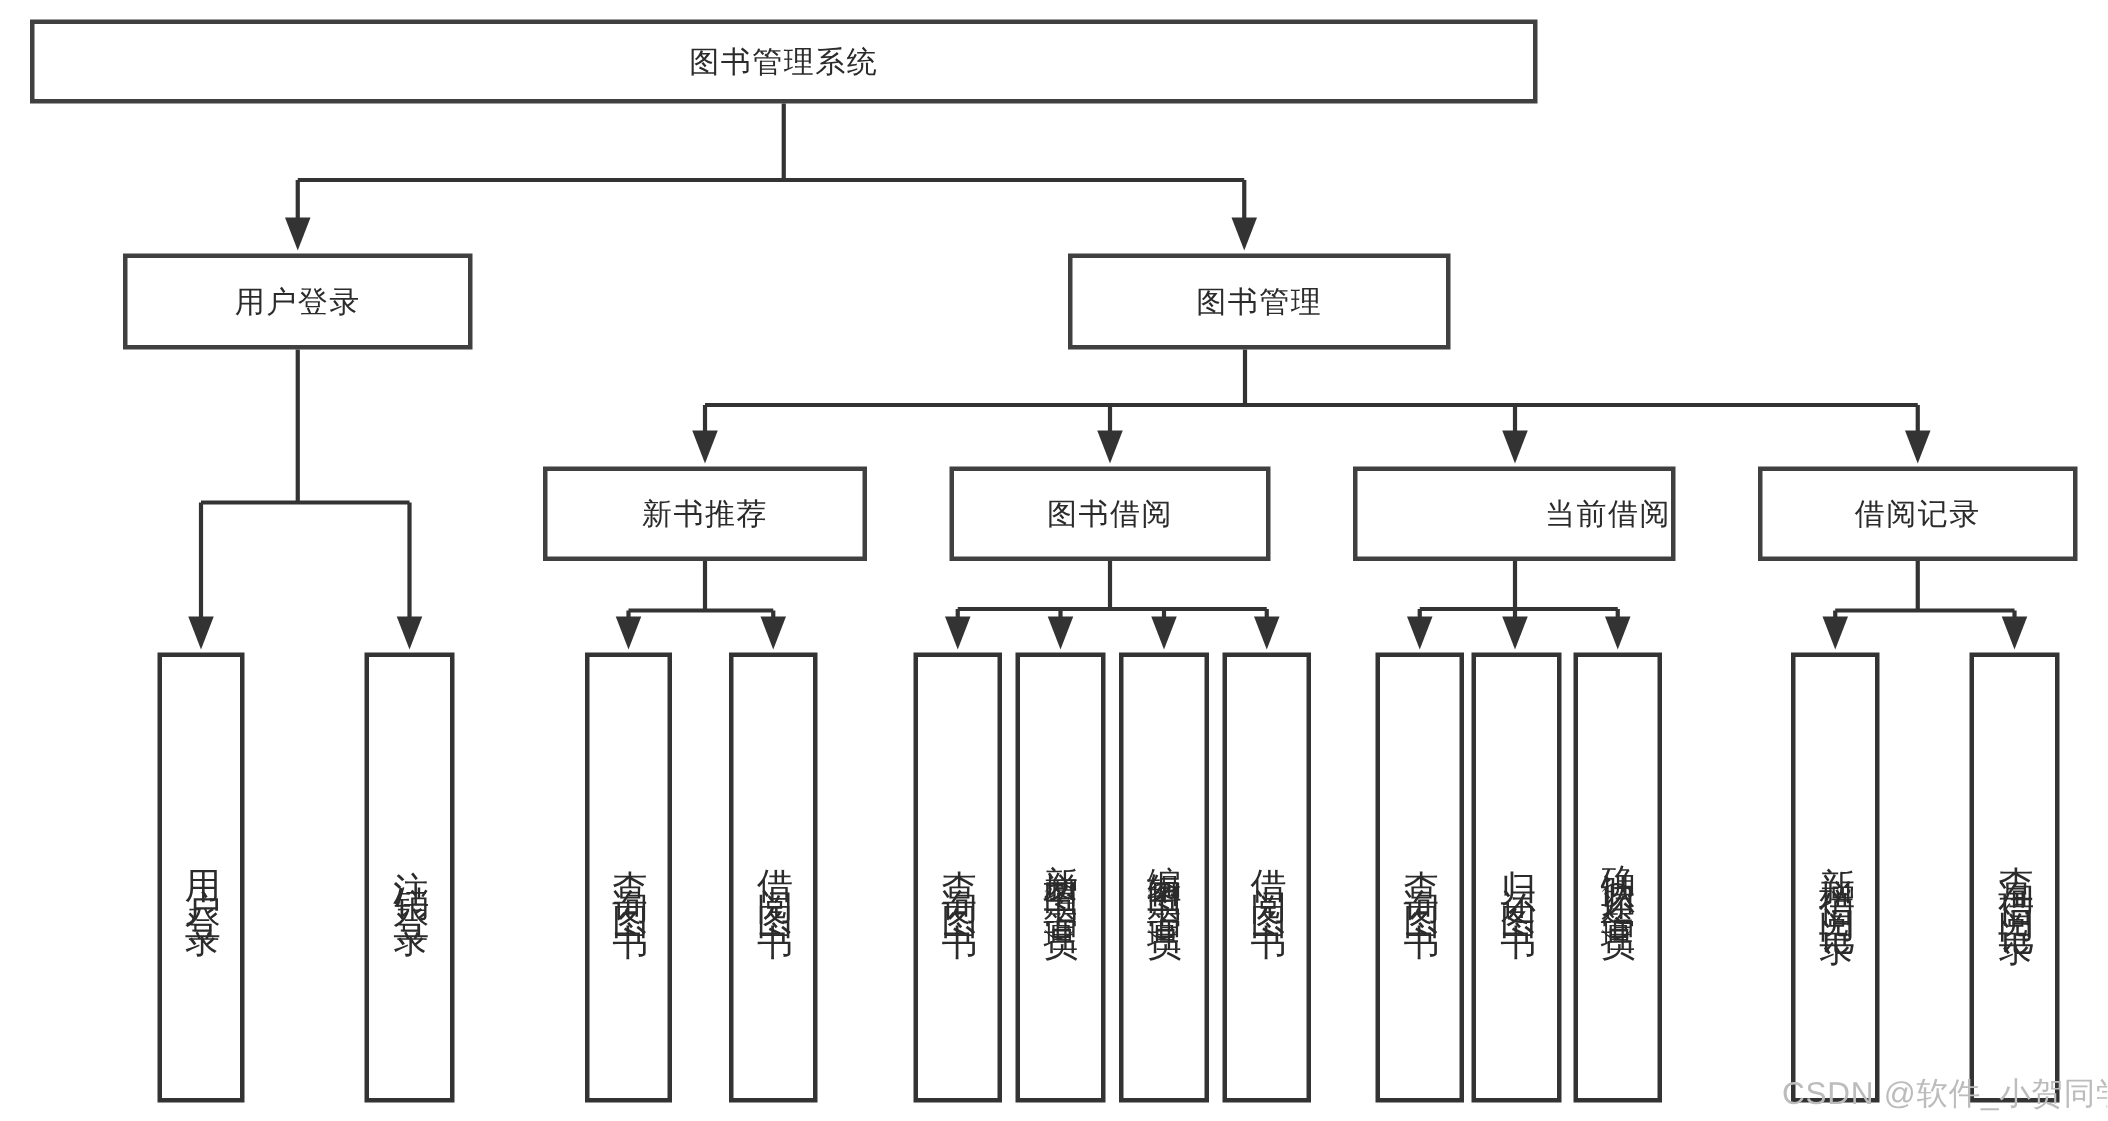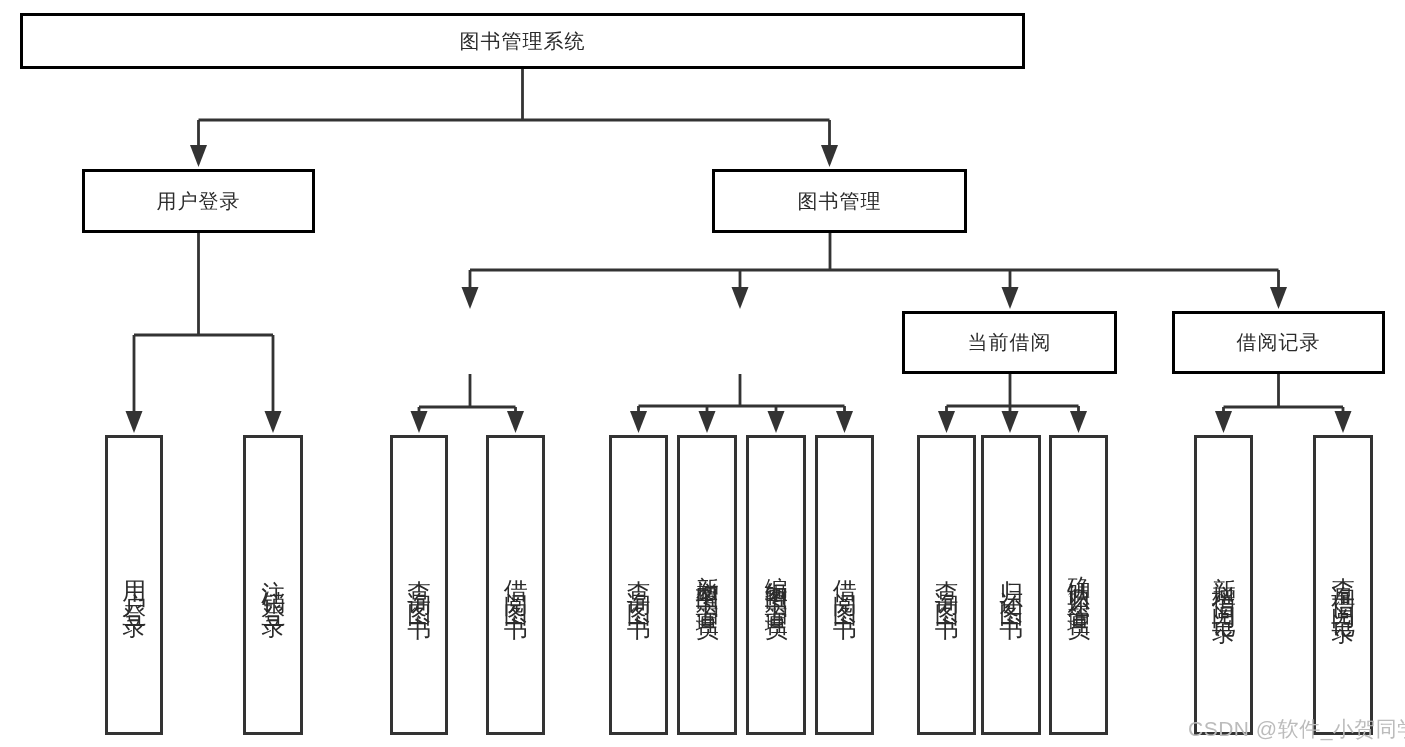--- a/index.html
+++ b/index.html
@@ -8,21 +8,21 @@
     width:1405px;height:747px;
     background:#ffffff;
     font-family:"Liberation Sans","DejaVu Sans",sans-serif;
     color:#2b2b2b;
     overflow:hidden;
   }
   .wires{position:absolute;left:0;top:0;width:1405px;height:747px;}
   .hbox{
     position:absolute;
     box-sizing:border-box;
-    border:3px solid #000000;
+    border:3px solid #404040;
     background:#ffffff;
     display:flex;align-items:center;justify-content:center;
     font-size:20px;letter-spacing:1px;
     z-index:1;
   }
   .vbox{
     position:absolute;
     box-sizing:border-box;
     border:3px solid #333333;
     background:#ffffff;
@@ -99,21 +99,27 @@
     <span>图书管理系统</span>
   </div>
 
   <div class="hbox" style="left:82px;top:169px;width:233px;height:64px;">
     <span>用户登录</span>
   </div>
   <div class="hbox" style="left:712px;top:169px;width:255px;height:64px;">
     <span>图书管理</span>
   </div>
 
-  <div class="hbox" style="left:902px;top:311px;width:215px;height:63px;">
+  <div class="hbox" style="left:362px;top:311px;width:216px;height:63px;">
+    <span>新书推荐</span>
+  </div>
+  <div class="hbox" style="left:633px;top:311px;width:214px;height:63px;">
+    <span>图书借阅</span>
+  </div>
+  <div class="hbox" style="left:902px;top:311px;width:215px;height:63px;justify-content:flex-end;">
     <span>当前借阅</span>
   </div>
   <div class="hbox" style="left:1172px;top:311px;width:213px;height:63px;">
     <span>借阅记录</span>
   </div>
 
   <div class="vbox" style="left:105px;width:58px;">
     <span class="vtext">用户登录</span>
   </div>
   <div class="vbox" style="left:243px;width:60px;">

